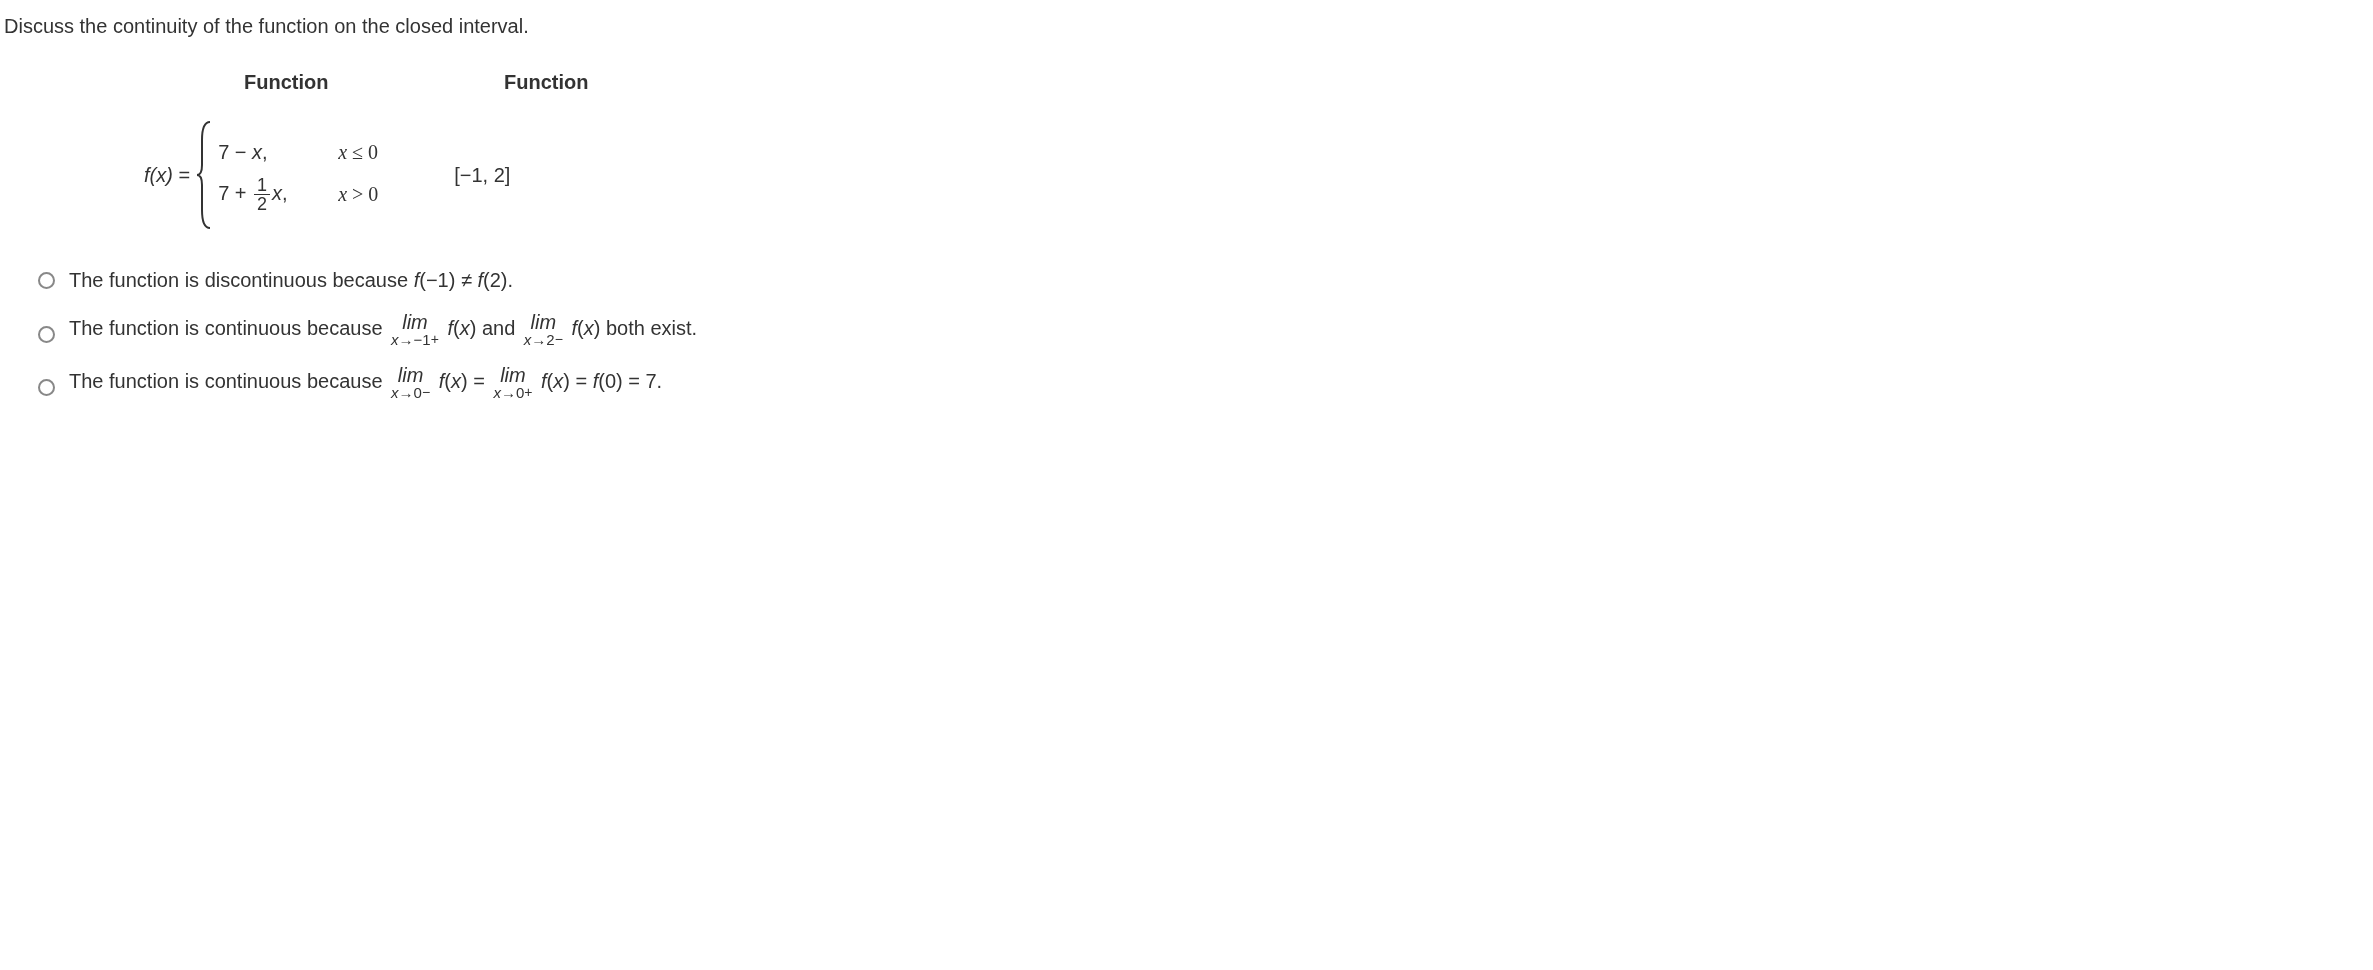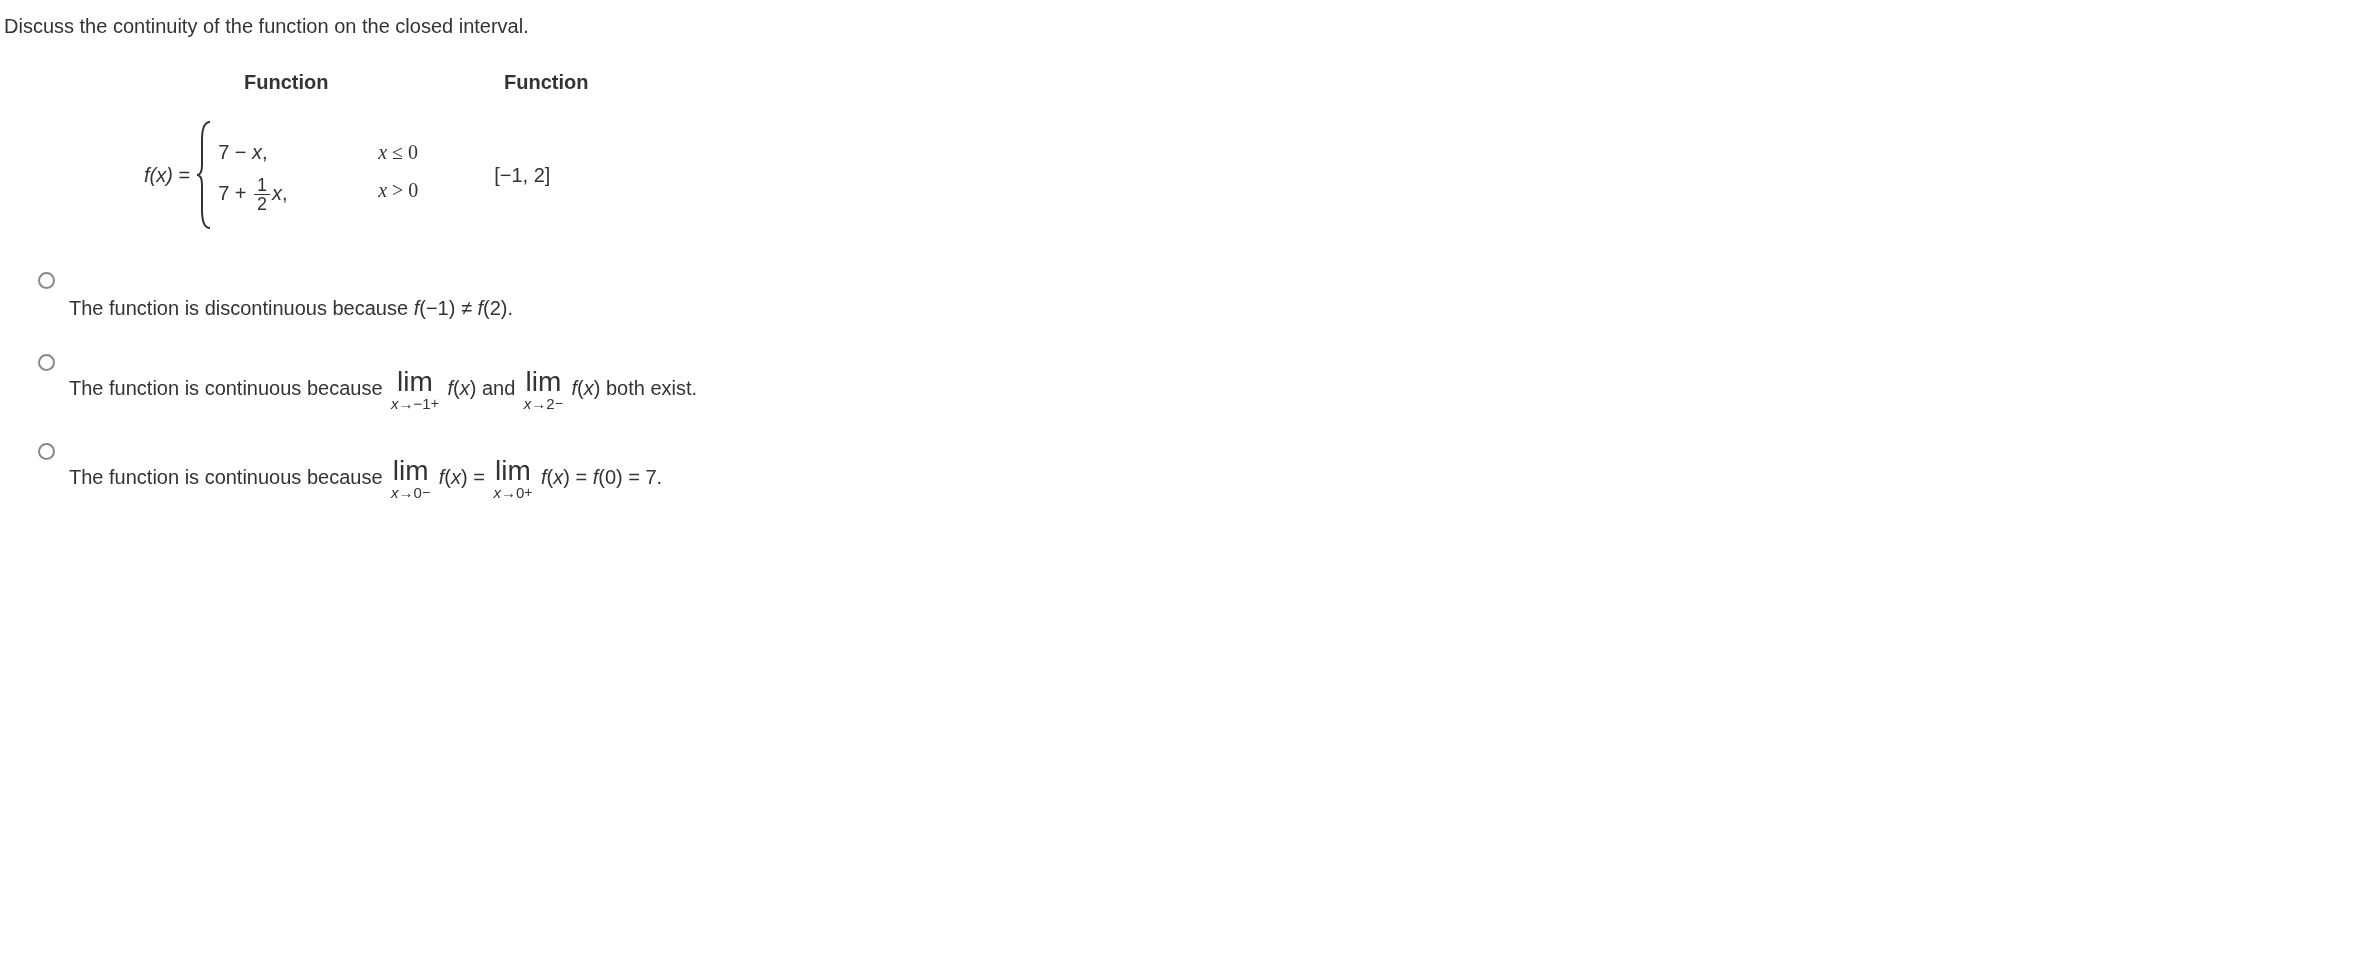--- a/index.html
+++ b/index.html
@@ -34,22 +34,21 @@
   }
   .brace-svg { width: 18px; height: 110px; flex-shrink: 0; }
   .pieces {
     display: flex;
     flex-direction: column;
     gap: 10px;
     margin-left: 4px;
   }
   .piece-row {
     display: flex;
-    align-items: flex-start;
-    gap: 40px;
+    align-items: center;
   }
   .piece-expr { width: 120px; font-style: italic; }
   .piece-cond { width: 90px; font-style: italic; font-family: Liberation Serif, serif; }
   .interval { margin-left: 26px; }
   .frac {
     display: inline-flex;
     flex-direction: column;
     align-items: center;
     vertical-align: middle;
     margin: 0 2px;
@@ -67,30 +66,30 @@
   }
   .radio {
     width: 17px;
     height: 17px;
     border: 2px solid #888;
     border-radius: 50%;
     margin-right: 14px;
     margin-top: 6px;
     flex-shrink: 0;
   }
-  .opt-text { flex: 1; margin-top: 28px; }
+  .opt-text { flex: 1; }
   .lim-block {
     display: inline-flex;
     flex-direction: column;
     align-items: center;
     vertical-align: middle;
     line-height: 1;
     margin: 0 3px;
   }
-  .lim-top { font-size: 28px; }
+  .lim-top { font-size: 20px; font-style: italic; }
   .lim-bot { font-size: 15px; font-style: italic; }
   .lim-bot sup { font-size: 14px; vertical-align: top; }
   i.var { font-style: italic; }
   .nowrap { white-space: nowrap; }
 </style>
 </head>
 <body>
 
 <div class="question-text">Discuss the continuity of the function on the closed interval.</div>
 

